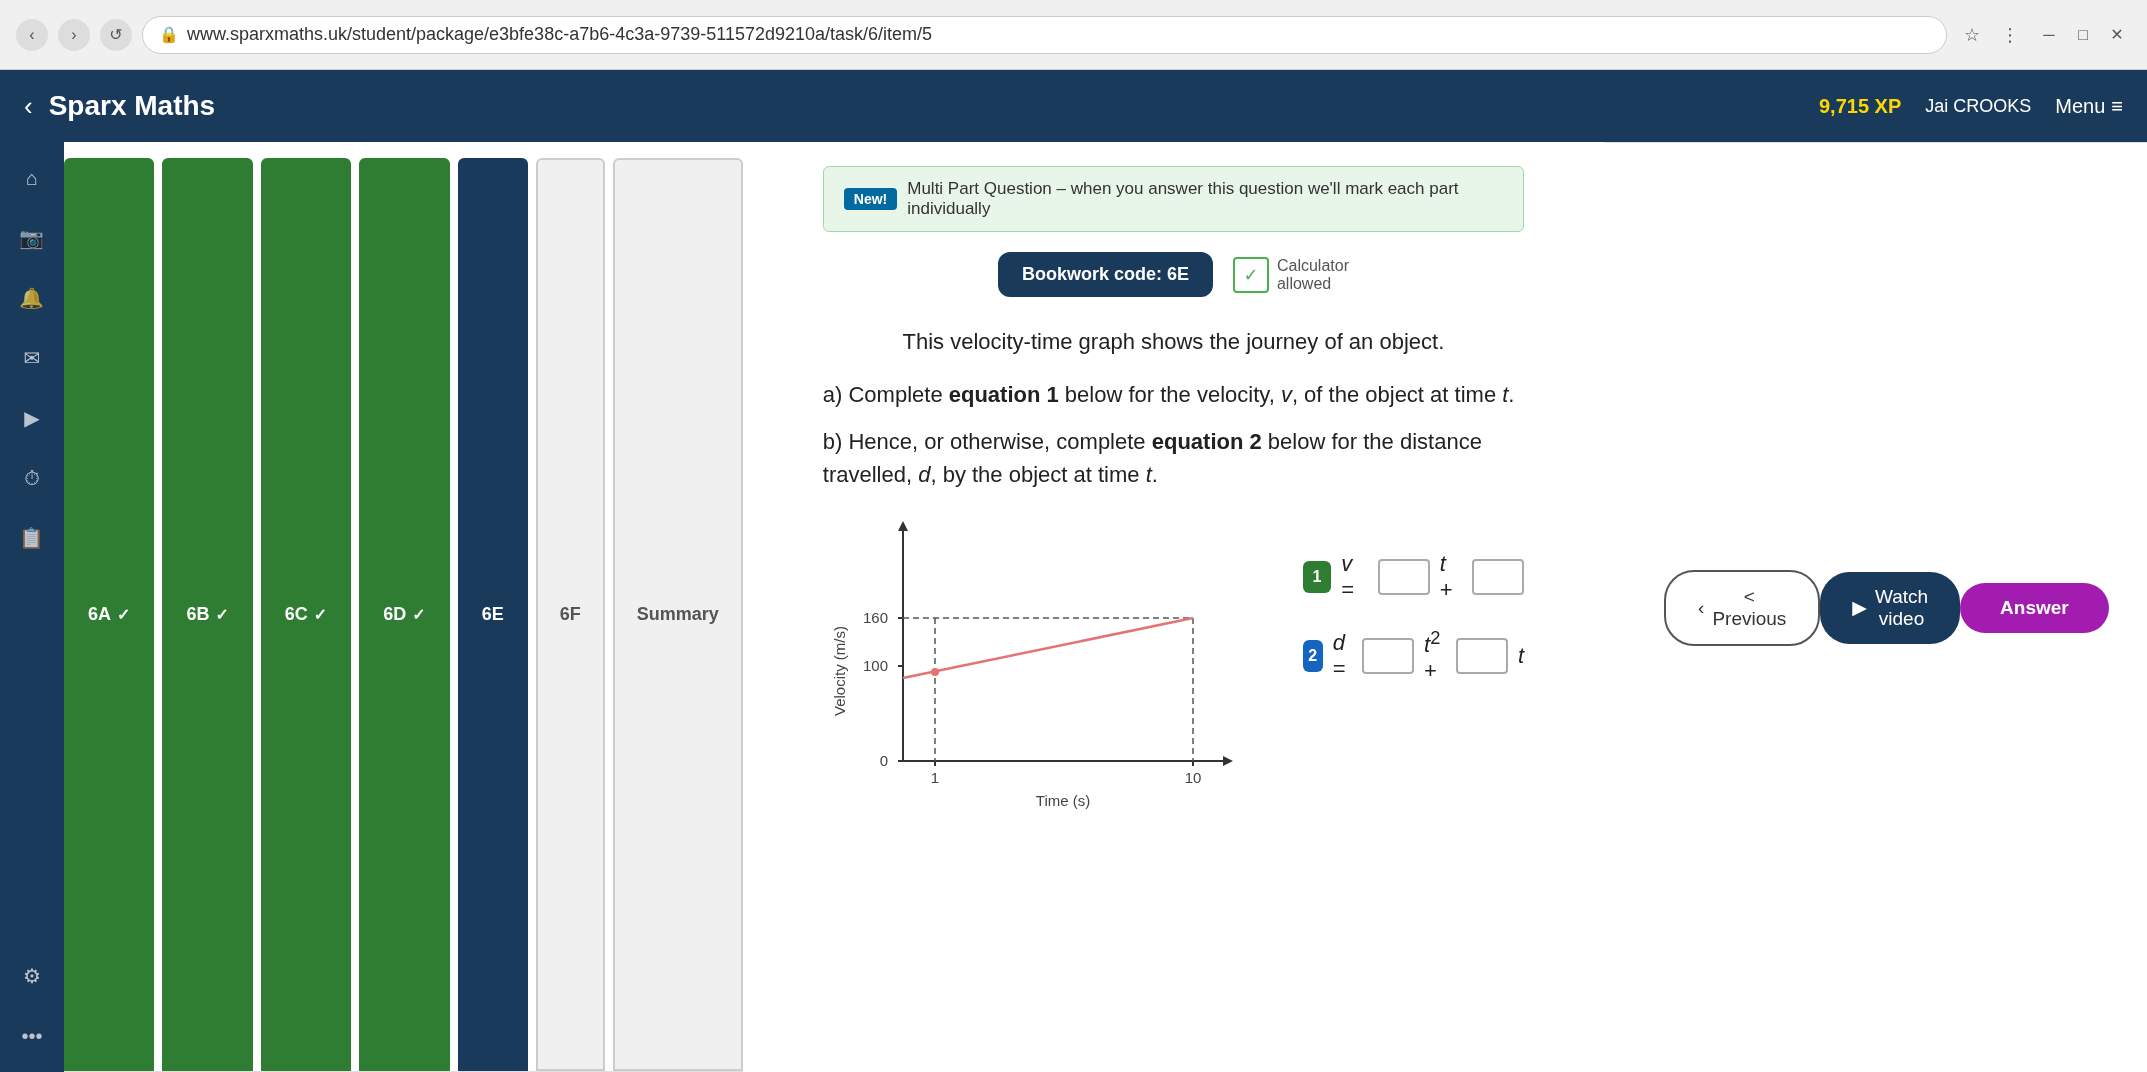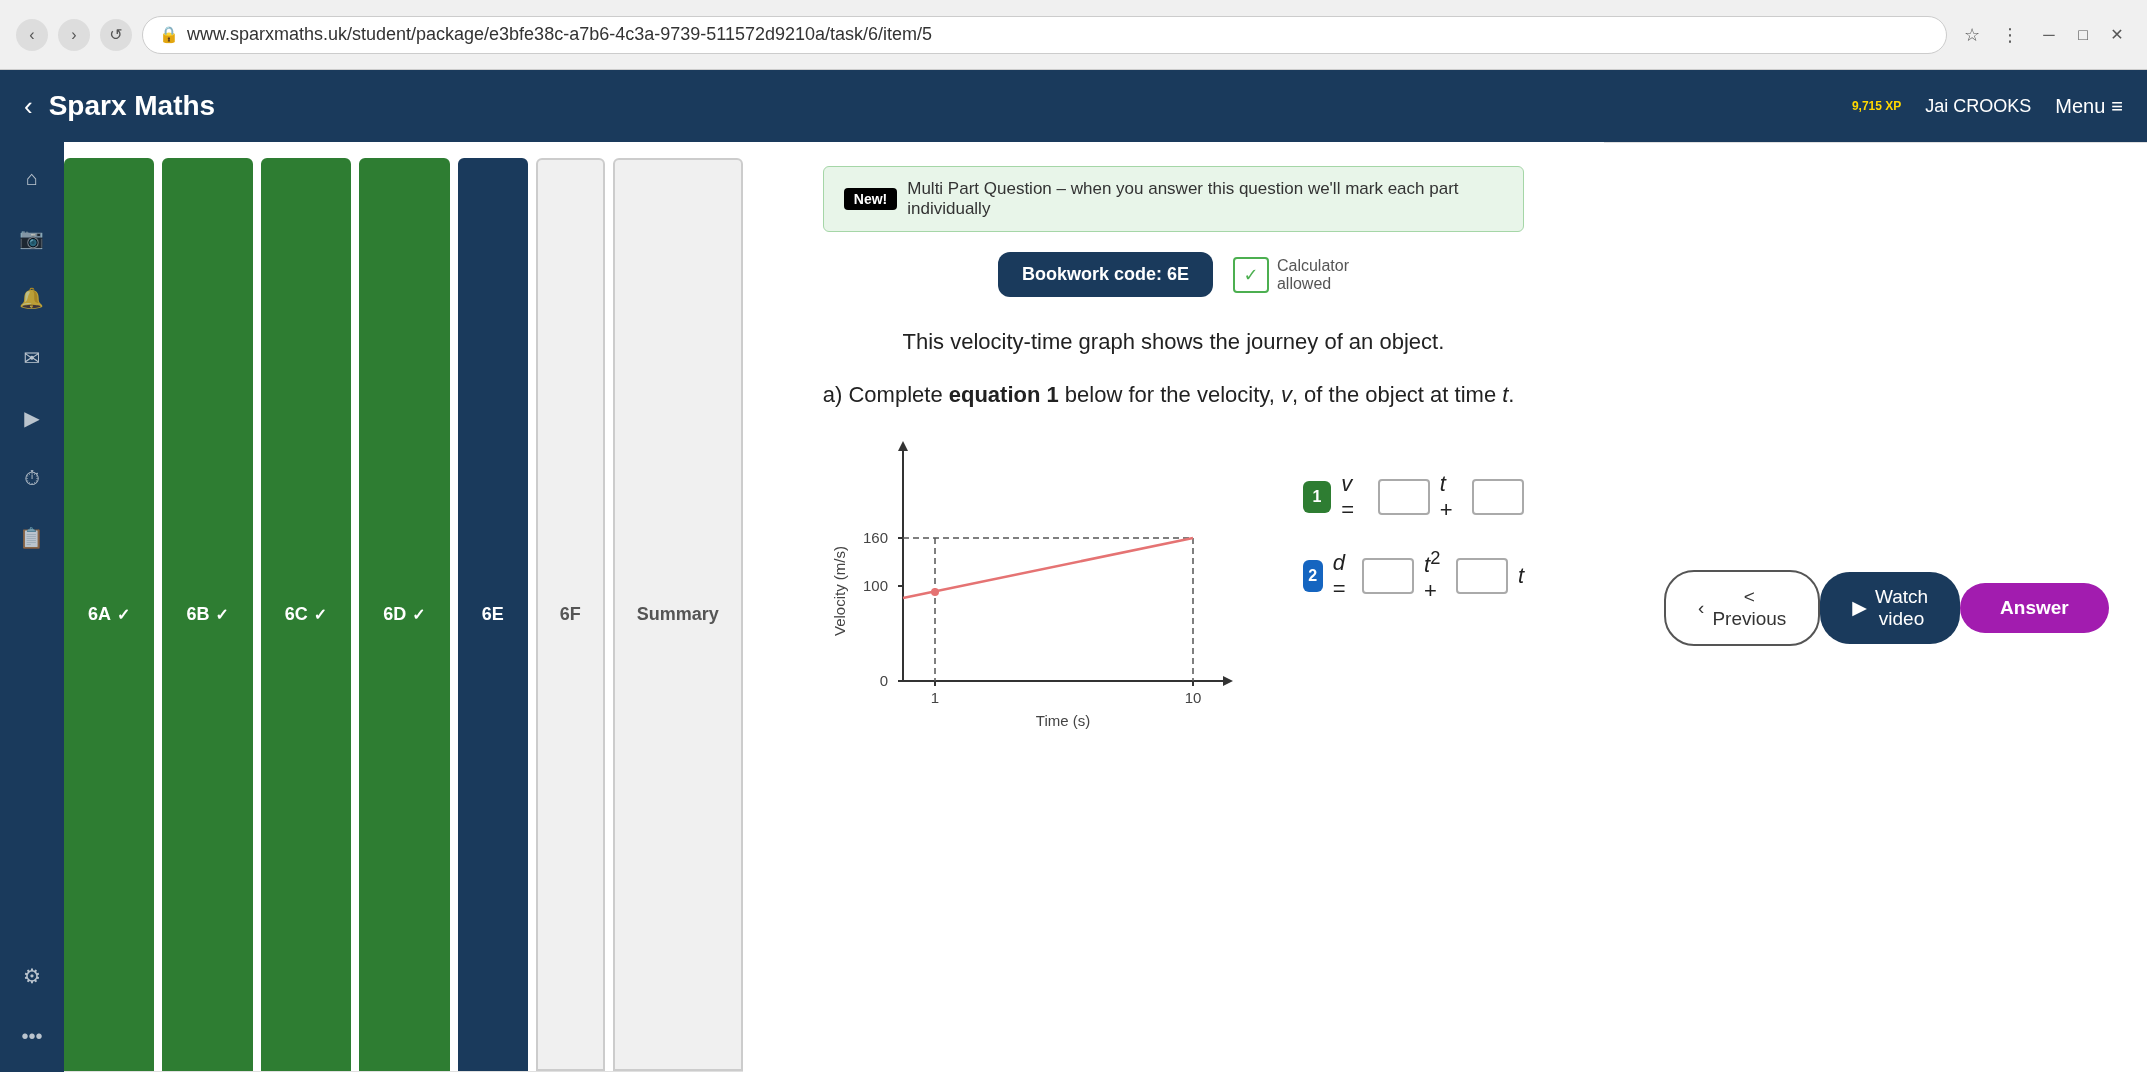--- a/index.html
+++ b/index.html
@@ -82,21 +82,21 @@
     }
     .sparx-logo {
       font-size: 28px; font-weight: bold; color: white;
       flex: 0 0 auto;
     }
     .sparx-header-right {
       margin-left: auto;
       display: flex; align-items: center; gap: 24px;
       font-size: 18px;
     }
-    .sparx-xp { color: #ffd700; font-weight: bold; font-size: 12px; }
+    .sparx-xp { color: #ffd700; font-weight: bold; font-size: 20px; }
     .sparx-user { color: white; font-size: 18px; }
     .sparx-menu-btn {
       background: none; border: none; color: white;
       font-size: 20px; cursor: pointer;
       display: flex; align-items: flex-start; gap: 6px;
     }
 
     
     .sparx-layout {
       display: flex;
@@ -178,21 +178,21 @@
       background: #e8f5e9;
       border: 1px solid #a5d6a7;
       border-radius: 6px;
       padding: 12px 20px;
       margin-bottom: 20px;
       font-size: 17px;
       color: #333;
       display: flex; align-items: center; gap: 10px;
     }
     .new-badge {
-      background: #000000;
+      background: #0369a1;
       color: white;
       padding: 3px 10px;
       border-radius: 4px;
       font-size: 14px;
       font-weight: bold;
     }
 
     
     .bookwork-row {
       display: flex;
@@ -432,20 +432,23 @@
             </div>
           </div>
         </div>
 
         <p class="question-text">This velocity-time graph shows the journey of an object.</p>
 
         <p class="question-part">
           a) Complete <strong>equation 1</strong> below for the velocity, <em>v</em>, of the object at time <em>t</em>.
         </p>
 
+        <p class="question-part">
+          b) Hence, or otherwise, complete <strong>equation 2</strong> below for the distance travelled, <em>d</em>, by the object at time <em>t</em>.
+        </p>
 
         <div class="graph-equations-row">
 
           <div class="graph-container">
             <svg class="graph-svg" width="420" height="310">
 
               <text transform="rotate(-90, 22, 160)" x="22" y="160" font-size="15" text-anchor="middle" fill="#444">Velocity (m/s)</text>
 
               <line x1="80" y1="20" x2="80" y2="250" stroke="#333" stroke-width="2"></line>
               <line x1="80" y1="250" x2="400" y2="250" stroke="#333" stroke-width="2"></line>

